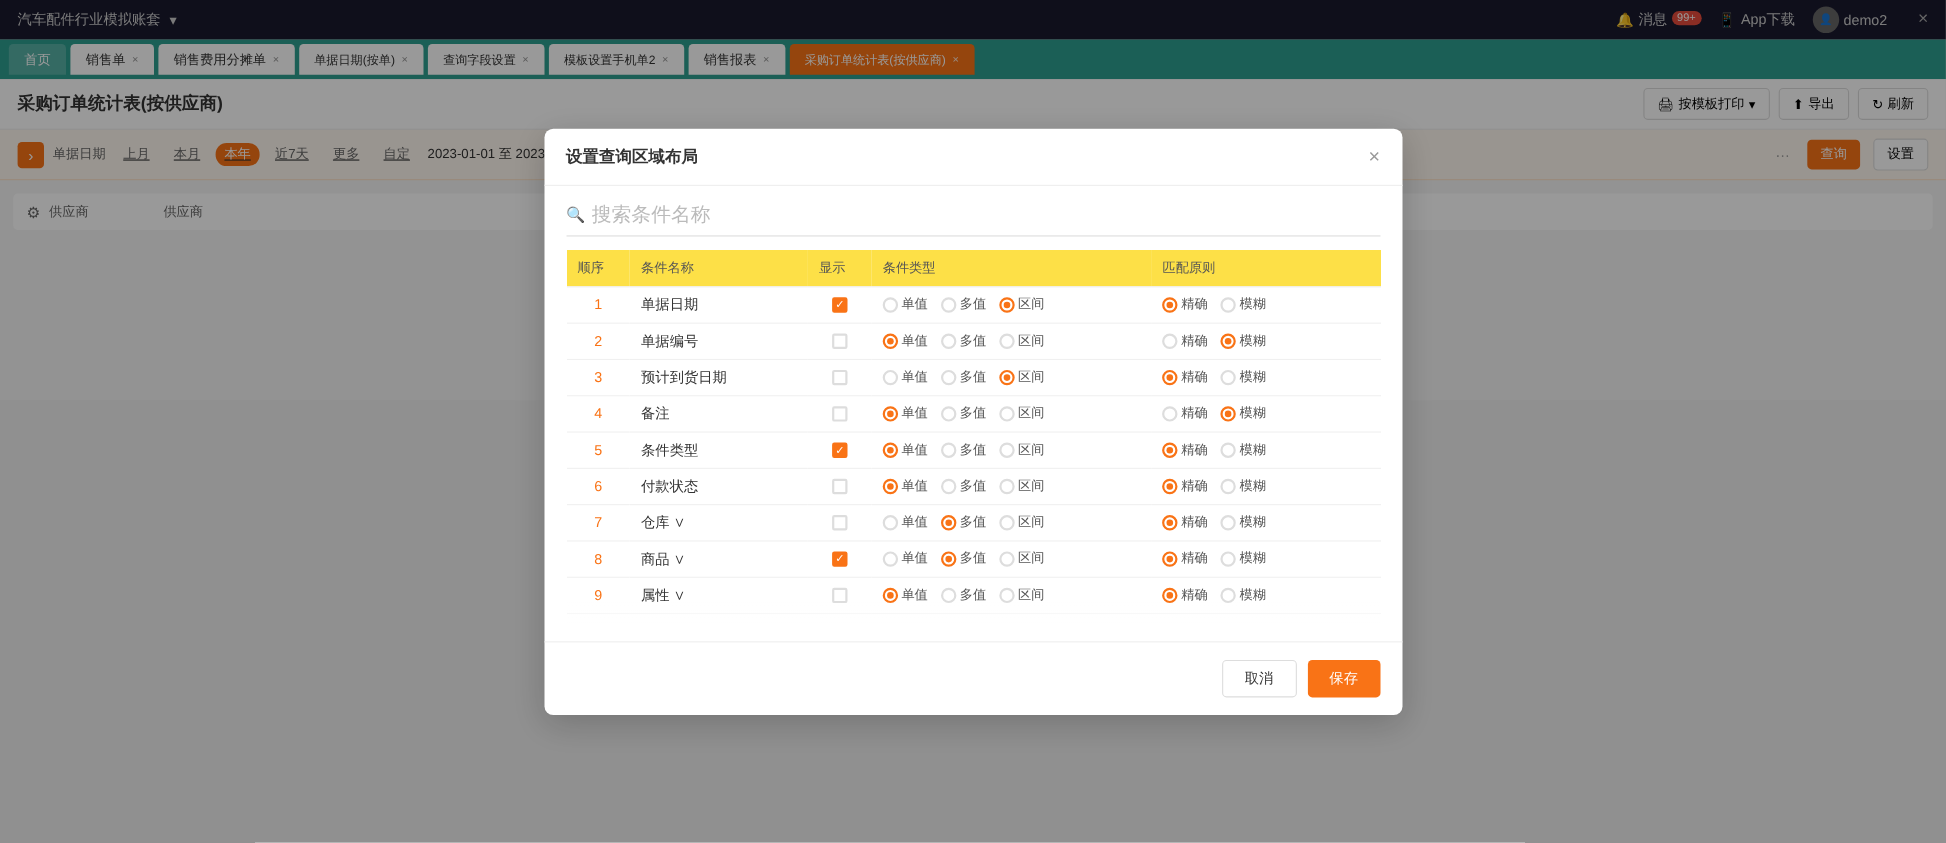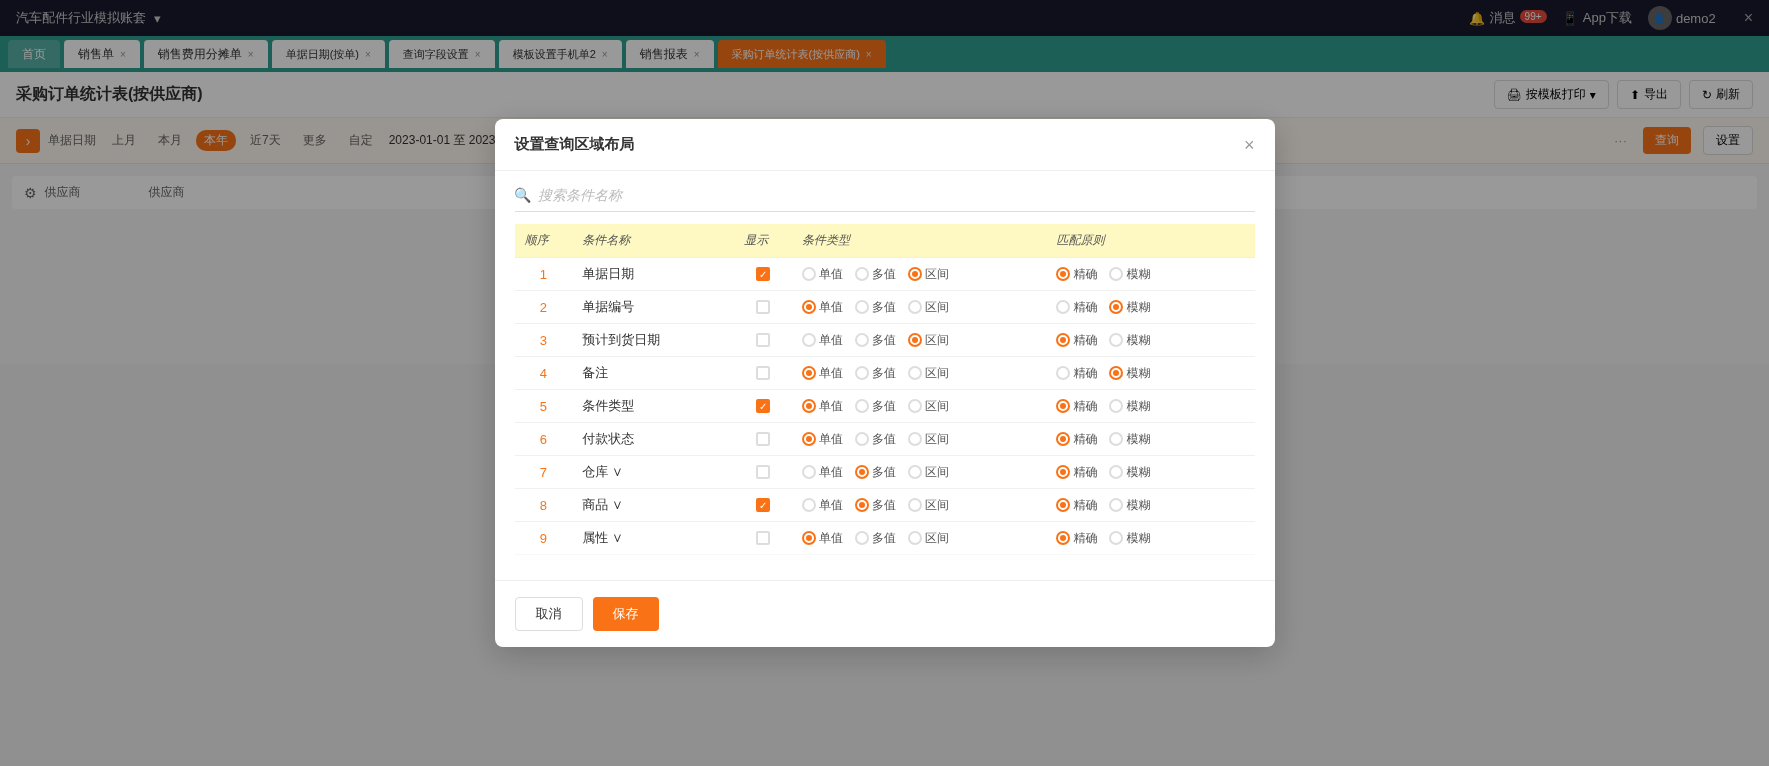--- a/index.html
+++ b/index.html
@@ -64,21 +64,21 @@
     .filter-bar {
       background: #fff8f0;
       padding: 8px 16px;
       display: flex;
       align-items: center;
       gap: 8px;
       border-bottom: 1px solid #ffe0c0;
     }
     .filter-toggle { background: #f97316; color: white; border: none; width: 24px; height: 24px; border-radius: 4px; cursor: pointer; font-size: 14px; }
     .filter-label { font-size: 12px; color: #666; }
-    .filter-tags { display: flex; gap: 6px; align-items: center; }
+    .filter-tags { display: flex; gap: 6px; align-items: center; text-decoration: underline; }
     .filter-tag { padding: 2px 8px; border-radius: 3px; font-size: 12px; cursor: pointer; color: #666; }
     .filter-tag.active { background: #f97316; color: white; border-radius: 10px; }
     .date-range { font-size: 12px; color: #333; }
     .filter-dots { color: #999; cursor: pointer; }
 
     
     .main-content {
       background: #f5f5f5;
       padding: 12px;
       position: relative;
@@ -147,31 +147,30 @@
       align-items: center;
       gap: 6px;
       border-bottom: 1px solid #ddd;
       padding-bottom: 8px;
       margin-bottom: 12px;
     }
     .search-icon { color: #999; font-size: 14px; }
     .search-input {
       border: none;
       outline: none;
-      font-size: 14px;
+      font-size: 18px;
       color: #333;
       flex: 1;
       background: transparent;
-      font-style: italic;
     }
     .search-input::placeholder { color: #bbb; }
 
     
     .settings-table { width: 100%; border-collapse: collapse; font-size: 13px; }
-    .settings-table thead tr { background: #fef9c3; font-style: italic; }
+    .settings-table thead tr { background: #fde047; }
     .settings-table th {
       padding: 8px 10px;
       text-align: left;
       font-weight: 500;
       color: #555;
       border-bottom: 1px solid #eee;
       font-size: 12px;
     }
     .settings-table td {
       padding: 7px 10px;
@@ -215,20 +214,21 @@
     .checkbox.checked { background: #f97316; border-color: #f97316; color: white; font-size: 10px; }
 
     
     .table-scroll { overflow-y: auto; max-height: 340px; flex: 1; }
 
     
     .modal-footer {
       padding: 16px 20px;
       border-top: 1px solid #eee;
       display: flex;
+      justify-content: flex-end;
       gap: 10px;
     }
     .btn-cancel { border: 1px solid #ddd; background: white; padding: 7px 20px; border-radius: 4px; cursor: pointer; font-size: 13px; color: #333; }
     .btn-save { background: #f97316; color: white; border: none; padding: 7px 20px; border-radius: 4px; cursor: pointer; font-size: 13px; }
 
     
     .fade-bottom { position: relative; }
     .fade-bottom::after {
       content: '';
       position: absolute;

